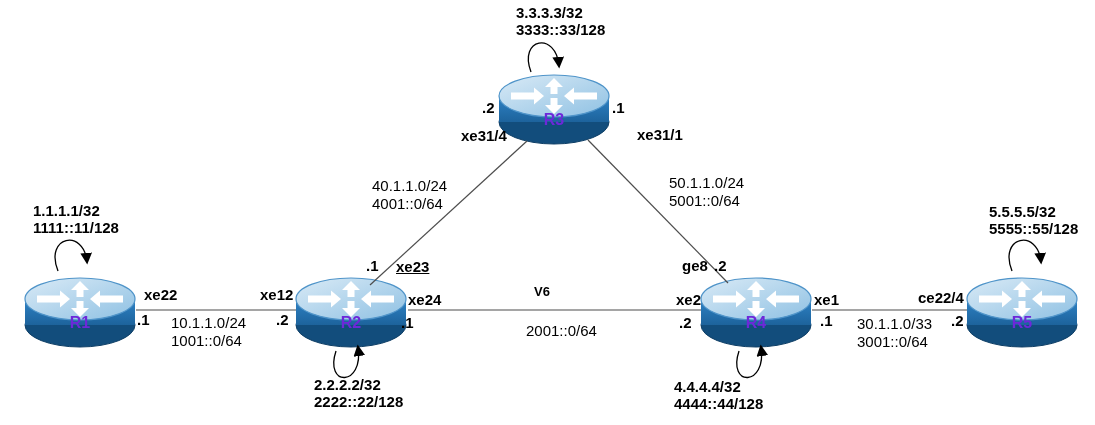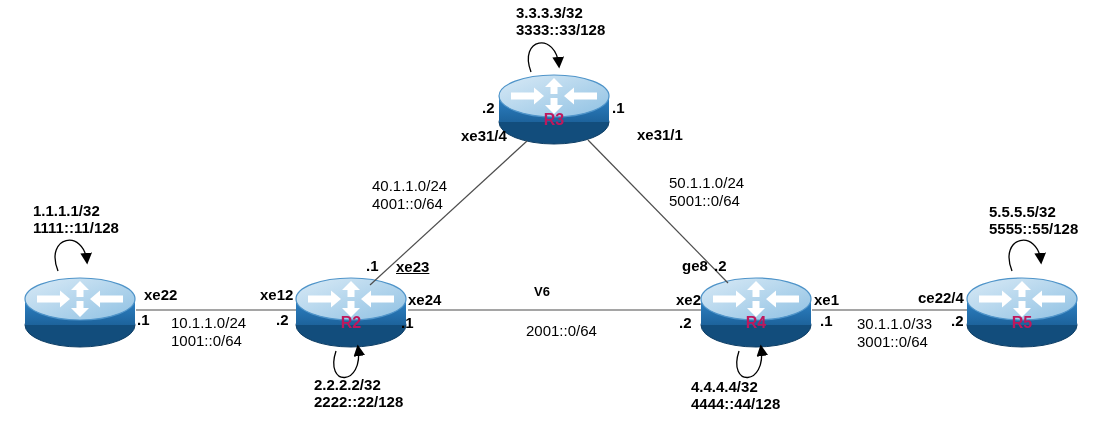--- a/index.html
+++ b/index.html
@@ -27,21 +27,21 @@
     left: 0; top: 0;
     width: 112px; height: 72px;
   }
   .router-label {
     position: absolute;
     top: 37px; left: 0;
     width: 100%;
     text-align: center;
     font-size: 16px;
     font-weight: bold;
-    color: #be185d;
+    color: #6d28d9;
   }
   .lbl {
     position: absolute;
     font-size: 15px;
     line-height: 18px;
     color: #000000;
     white-space: nowrap;
   }
   .bold { font-weight: bold; }
   .loopback-lbl { line-height: 17px; font-weight: bold; }
@@ -72,20 +72,21 @@
         <polygon points="46,22 36,13.5 36,18.5 13,18.5 13,25.5 36,25.5 36,30.5" fill="#ffffff"></polygon>
         <polygon points="66,22 76,13.5 76,18.5 99,18.5 99,25.5 76,25.5 76,30.5" fill="#ffffff"></polygon>
       </g>
     </defs>
   </svg>
 
   <div class="router" style="left:24px; top:277px;">
     <svg class="router-icon-svg" viewBox="0 0 112 72">
         <use href="#router-shape"></use>
       </svg>
+    <div class="router-label">R1</div>
   </div>
   <div class="router" style="left:295px; top:277px;">
     <svg class="router-icon-svg" viewBox="0 0 112 72">
         <use href="#router-shape"></use>
       </svg>
     <div class="router-label">R2</div>
   </div>
   <div class="router" style="left:498px; top:74px;">
     <svg class="router-icon-svg" viewBox="0 0 112 72">
         <use href="#router-shape"></use>
@@ -128,21 +129,21 @@
     <div>1111::11/128</div>
   </div>
   <div class="lbl loopback-lbl" style="left:314px; top:376px;">
     <div>2.2.2.2/32</div>
     <div>2222::22/128</div>
   </div>
   <div class="lbl loopback-lbl" style="left:516px; top:4px;">
     <div>3.3.3.3/32</div>
     <div>3333::33/128</div>
   </div>
-  <div class="lbl loopback-lbl" style="left:691px; top:378px;">
+  <div class="lbl loopback-lbl" style="left:674px; top:378px;">
     <div>4.4.4.4/32</div>
     <div>4444::44/128</div>
   </div>
   <div class="lbl loopback-lbl" style="left:989px; top:203px;">
     <div>5.5.5.5/32</div>
     <div>5555::55/128</div>
   </div>
 
   <span class="lbl bold" style="left:144px; top:286px;">xe22</span>
   <span class="lbl bold" style="left:137px; top:311px;">.1</span>

